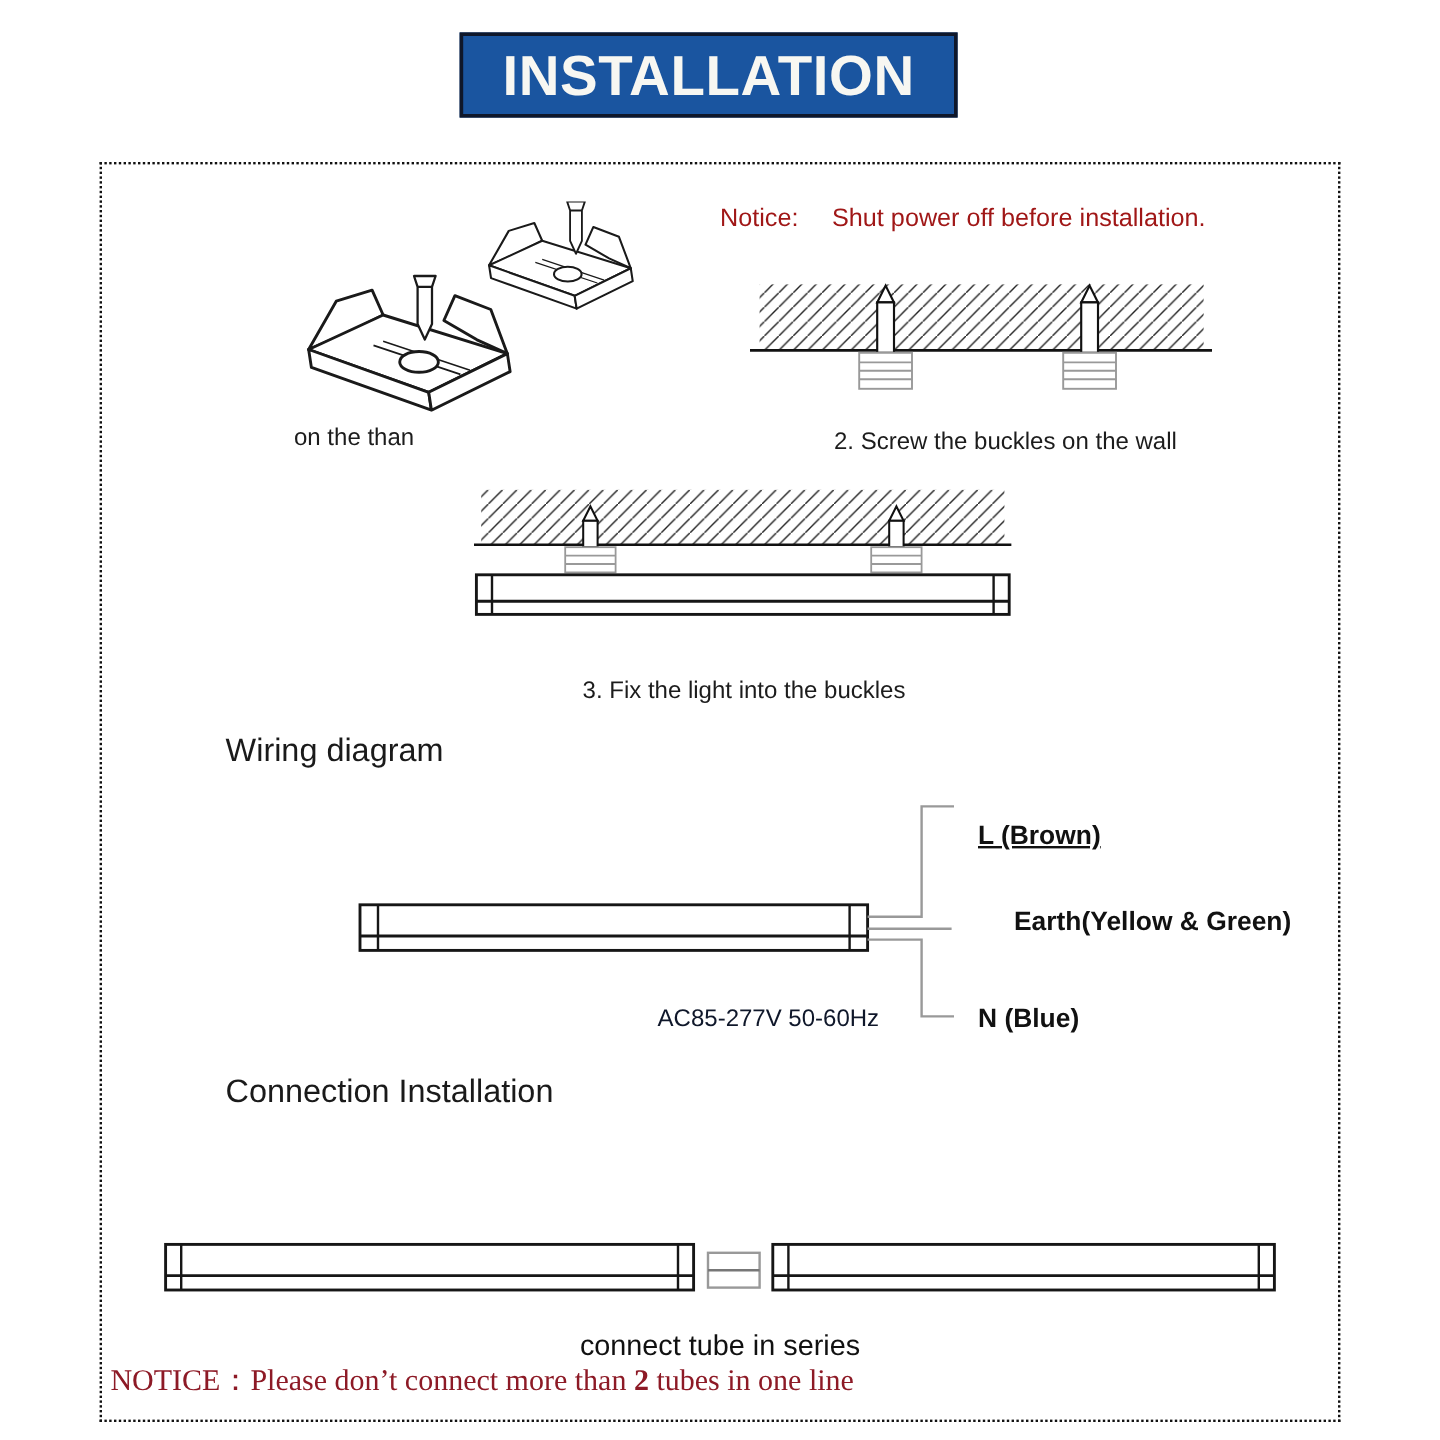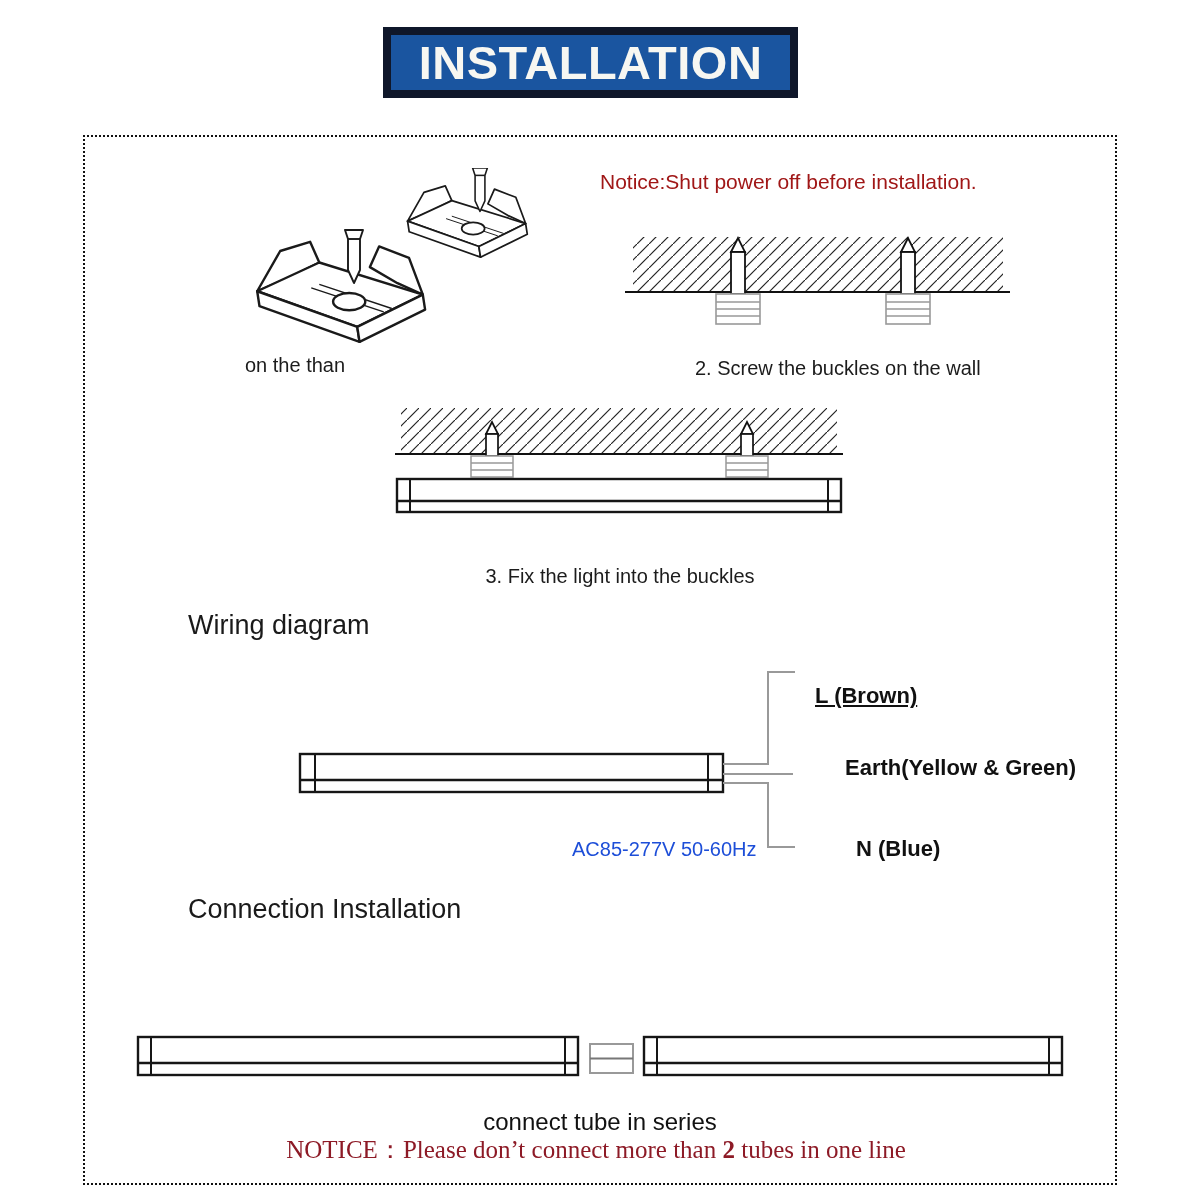--- a/index.html
+++ b/index.html
@@ -12,63 +12,63 @@
     font-family: "Liberation Sans", sans-serif;
     color: #1c1c1c;
     overflow: hidden;
   }
   .abs { position: absolute; }
 
   
   .header-banner {
     left: 383px; top: 27px; width: 415px; height: 71px;
     background: #1a55a0;
-    border: 8px solid #0f172a;
+    border: 3px solid #0f172a;
     display: flex; align-items: center; justify-content: center;
   }
   .header-banner .title {
     color: #f7f7f2;
     font-size: 47px;
     font-weight: bold;
     letter-spacing: 0.5px;
     white-space: nowrap;
   }
 
   
   .main-box {
     left: 83px; top: 135px; width: 1034px; height: 1050px;
     border: 2px dotted #111111;
   }
 
   
   .notice-top { left: 600px; top: 170px; font-size: 21px; color: #a01717; white-space: nowrap; }
-  .notice-top .notice-label { }
+  .notice-top .notice-label { margin-right: 28px; }
 
   
   .step-text { font-size: 20px; line-height: 1.35; color: #1c1c1c; }
   .step1-text { left: 245px; top: 352px; width: 330px; }
   .step2-text { left: 667px; top: 355px; white-space: nowrap; margin-left: 28px; }
   .step3-text { left: 395px; top: 563px; width: 450px; text-align: center; }
 
   
   .section-heading { font-size: 27px; color: #1a1a1a; white-space: nowrap; }
   .wiring-heading { left: 188px; top: 610px; }
   .connection-heading { left: 188px; top: 894px; }
 
   
   .wire-label { font-size: 22px; font-weight: bold; color: #111; white-space: nowrap; }
   .wire-label-l { left: 815px; top: 683px; text-decoration: underline; }
   .wire-label-earth { left: 815px; top: 755px; margin-left: 30px; }
-  .wire-label-n { left: 815px; top: 836px; margin-left: 41px; }
-  .power-rating { left: 548px; top: 838px; font-size: 20px; color: #1d4ed8; white-space: nowrap; margin-left: 24px; }
+  .wire-label-n { left: 815px; top: 836px; }
+  .power-rating { left: 548px; top: 838px; font-size: 20px; color: #0f172a; white-space: nowrap; }
 
   
   .series-caption { left: 83px; top: 1108px; width: 1034px; text-align: center; font-size: 24px; color: #111; }
   .bottom-notice {
-    left: 79px; top: 1133px; width: 1034px; text-align: center;
+    left: 92px; top: 1133px; width: 1034px; 
     font-family: "Liberation Serif", serif;
     font-size: 25px; color: #8d1a26; white-space: nowrap;
   }
   .bottom-notice .hl { font-weight: bold; }
 
   svg { display: block; }
 </style>
 </head>
 <body>
 

